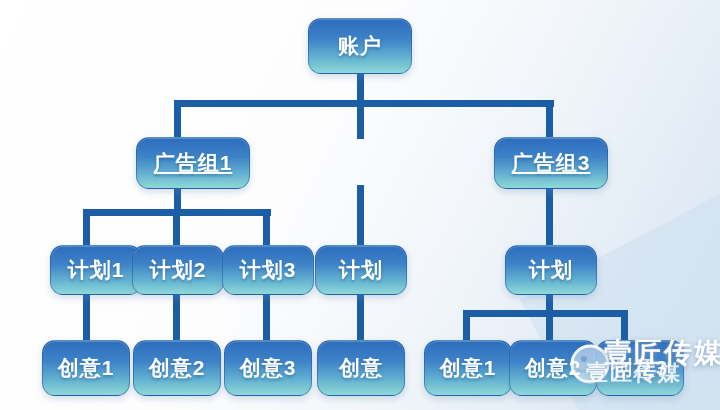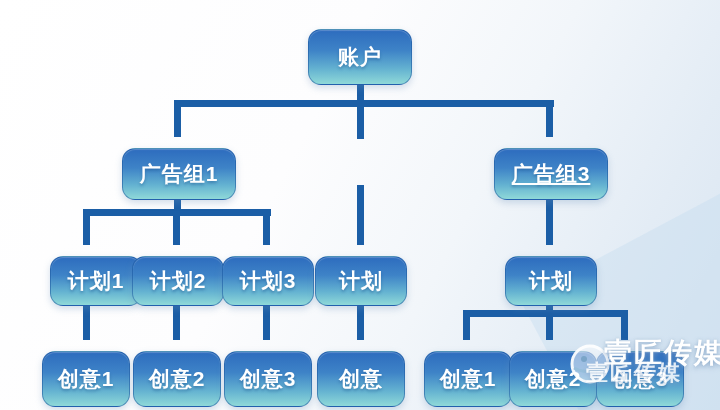--- a/index.html
+++ b/index.html
@@ -15,26 +15,25 @@
     transform-origin:left top;z-index:0;pointer-events:none;
   }
   .node{
     position:absolute;z-index:2;border-radius:13px;
     background:linear-gradient(180deg,#2d6cbe 0%,#3e83c7 38%,#64b2d1 72%,#8fd9d8 100%);
     border:1px solid rgba(28,88,158,.55);
     box-shadow:0 3px 7px rgba(110,145,185,.30), inset 0 1px 1px rgba(255,255,255,.22);
     display:flex;align-items:center;justify-content:center;
     color:#fff;font-weight:bold;font-size:21px;letter-spacing:1px;
     text-shadow:0 2px 3px rgba(15,70,130,.40);
-    margin-top:11px;
   }
   .c{position:absolute;background:#1b5ea6;z-index:1;}
   
   .n0{left:308px;top:18px;width:102px;height:54px;}
-  .n1{left:122px;top:137px;width:112px;height:50px;}
+  .n1{left:136px;top:137px;width:112px;height:50px;text-decoration:underline;}
   .n2{left:306px;top:137px;width:112px;height:50px;}
   .n3{left:494px;top:137px;width:112px;height:50px;text-decoration:underline;}
   .n4{left:50px;top:245px;width:90px;height:48px;}
   .n5{left:132px;top:245px;width:90px;height:48px;}
   .n6{left:222px;top:245px;width:90px;height:48px;}
   .n7{left:315px;top:245px;width:90px;height:48px;}
   .n8{left:505px;top:245px;width:90px;height:48px;}
   .n9{left:42px;top:340px;width:86px;height:54px;}
   .n10{left:133px;top:340px;width:86px;height:54px;}
   .n11{left:224px;top:340px;width:86px;height:54px;}

